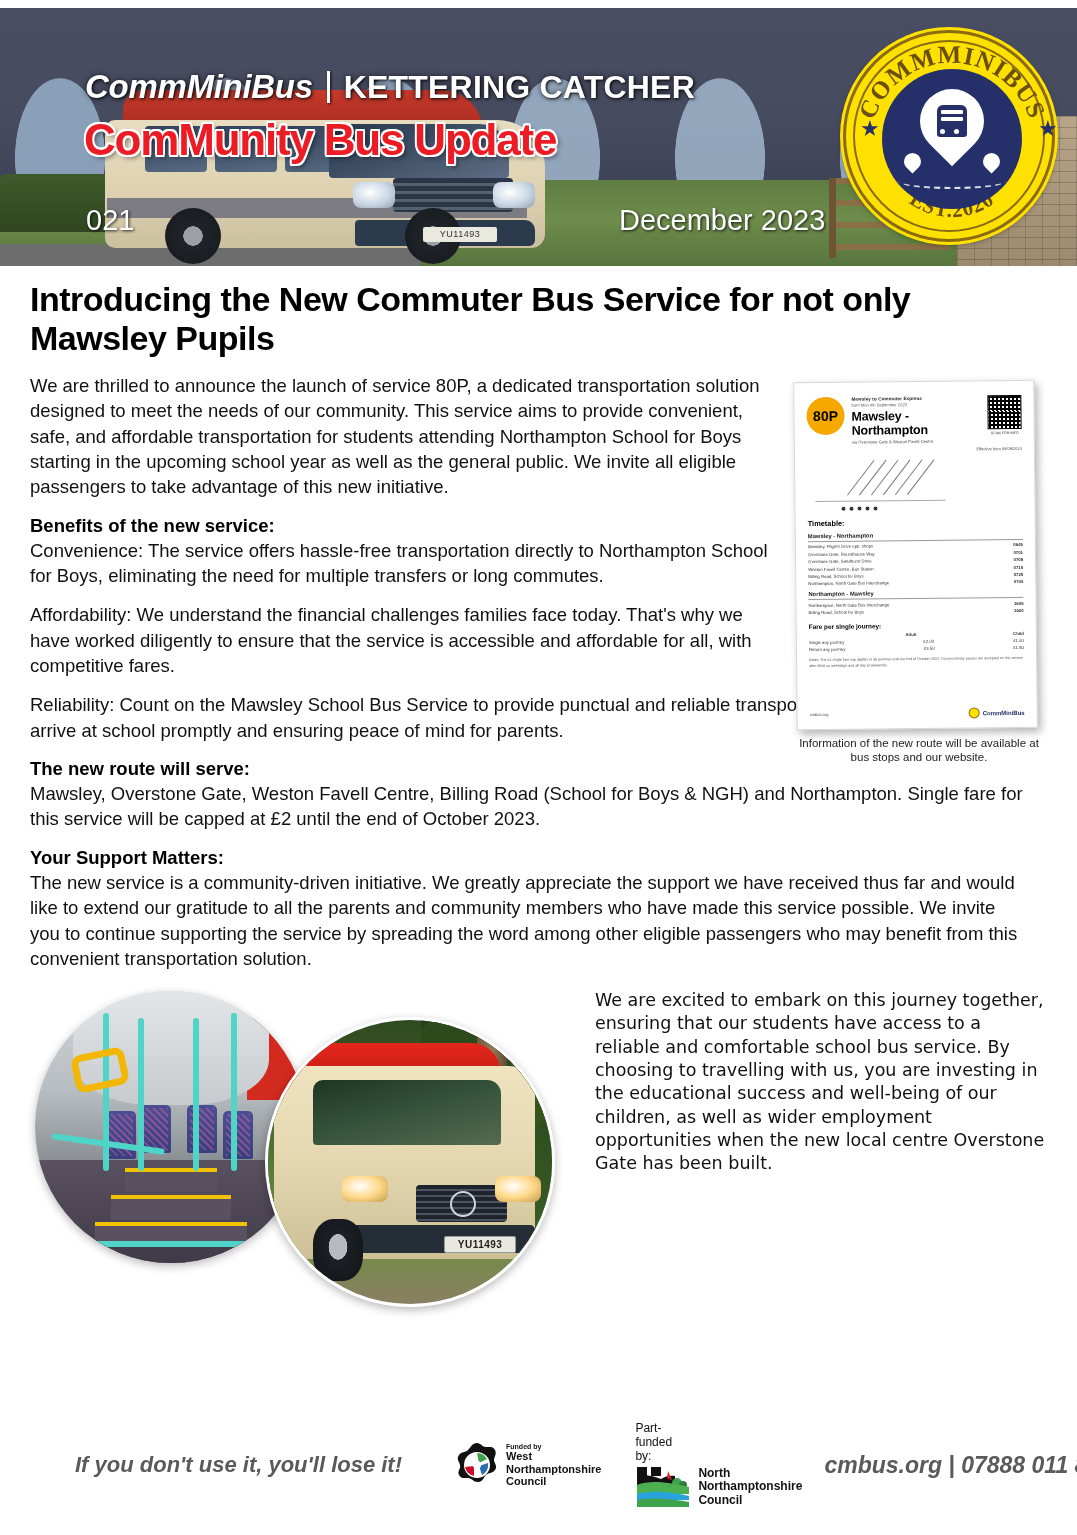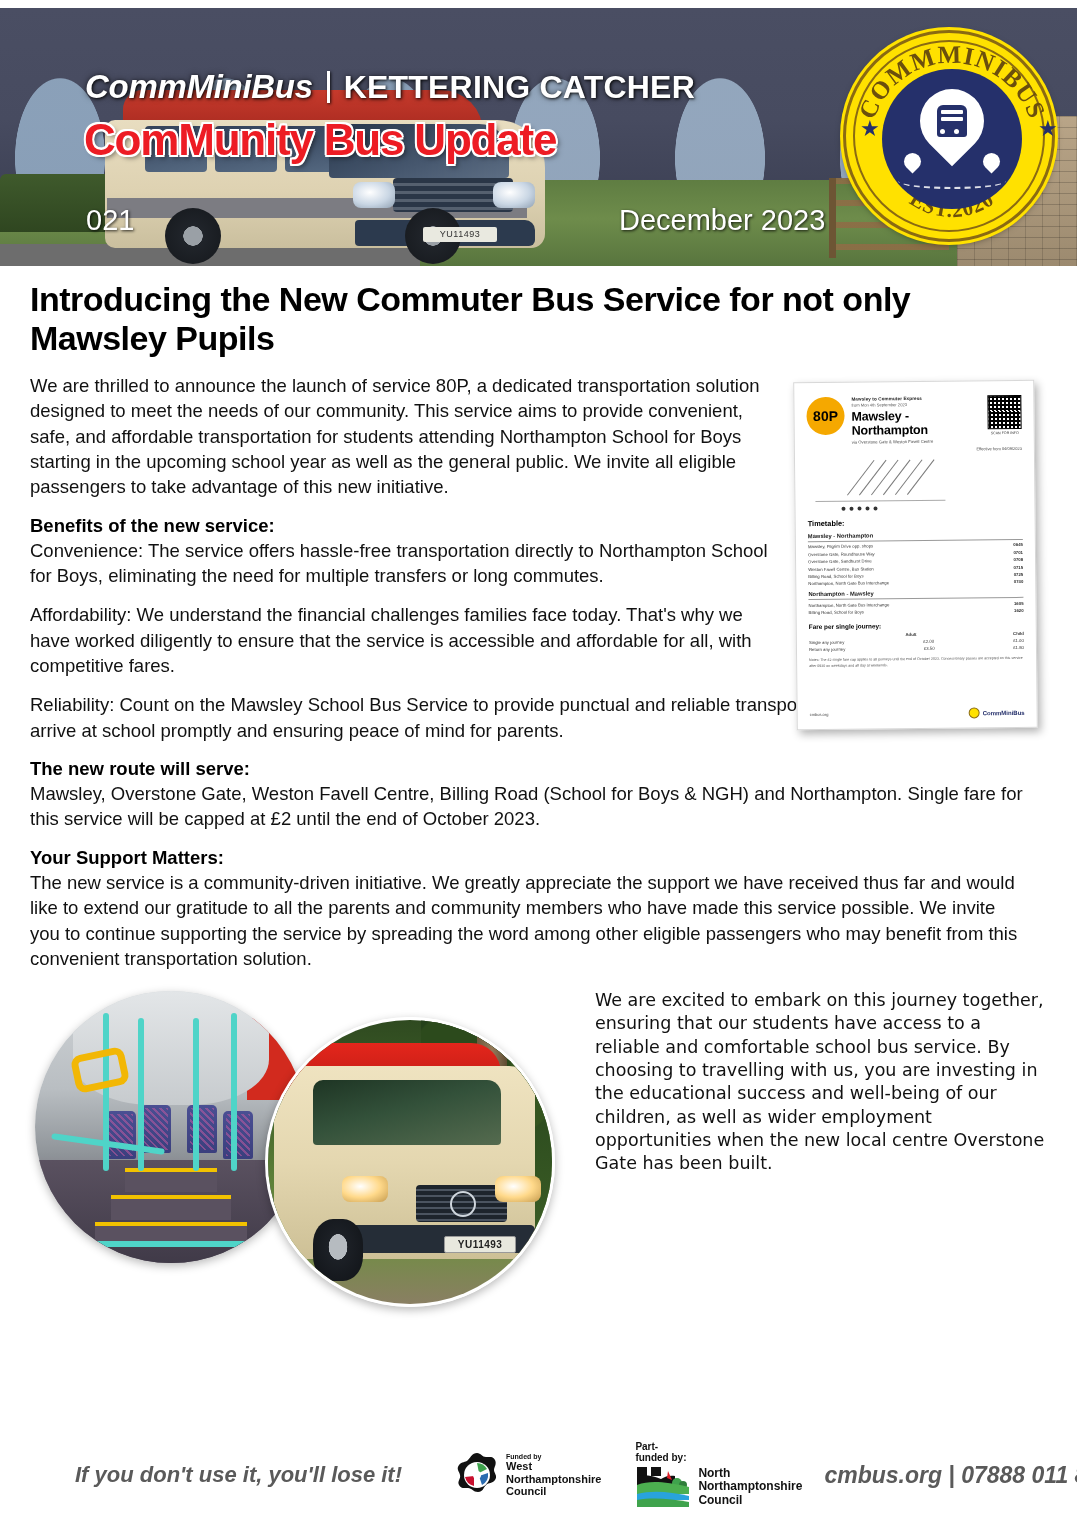--- a/index.html
+++ b/index.html
@@ -469,21 +469,21 @@
   
   .wnc { display: flex; align-items: center; gap: 6px; }
   .wnc-mark { width: 46px; height: 46px; position: relative; }
   .wnc-text { line-height: 1.12; }
   .wnc-text .fb { font-size: 7px; font-weight: bold; color: #111; }
   .wnc-text .nm { font-size: 11px; font-weight: bold; color: #111; }
 
   
   .nnc { display: flex; align-items: flex-end; gap: 7px; }
   .nnc-block { }
-  .nnc-pf { font-size: 10px; font-weight: bold; color: #111; margin-bottom: 2px; }
+  .nnc-pf { font-size: 12px; font-weight: normal; color: #111; margin-bottom: 2px; }
   .nnc-mark { width: 56px; height: 44px; position: relative; overflow: hidden; }
   .nnc-text { line-height: 1.12; padding-bottom: 2px; }
   .nnc-text .nm { font-size: 12px; font-weight: bold; color: #111; }
 
   .foot-contact {
     margin-left: auto;
     font-size: 23px; font-weight: bold; font-style: italic;
     color: #5a5a5a; white-space: nowrap;
     margin-right: 28px;
   }
@@ -660,20 +660,21 @@
         <div class="tt-foot">Notes:  The £2 single fare cap applies to all journeys until the end of October 2023.  Concessionary passes are accepted on this service after 0930 on weekdays and all day at weekends.</div>
 
         <div class="tt-brandrow">
           <span class="tt-url">cmbus.org</span>
           <span class="tt-logo">
             <span class="dot"></span>
             <span class="nm">CommMiniBus</span>
           </span>
         </div>
       </div>
+      <div class="tt-cap">Information of the new route will be available at bus stops and our website.</div>
     </div>
 
     <p class="body narrow">We are thrilled to announce the launch of service 80P, a dedicated transportation solution designed to meet the needs of our community. This service aims to provide convenient, safe, and affordable transportation for students attending Northampton School for Boys starting in the upcoming school year as well as the general public. We invite all eligible passengers to take advantage of this new initiative.</p>
 
     <div class="sub">Benefits of the new service:</div>
     <p class="body narrow">Convenience: The service offers hassle-free transportation directly to Northampton School for Boys, eliminating the need for multiple transfers or long commutes.</p>
     <p class="body narrow">Affordability: We understand the financial challenges families face today. That's why we have worked diligently to ensure that the service is accessible and affordable for all, with competitive fares.</p>
     <p class="body wide">Reliability: Count on the Mawsley School Bus Service to provide punctual and reliable transportation, allowing students to arrive at school promptly and ensuring peace of mind for parents.</p>
 
     <div class="sub">The new route will serve:</div>

